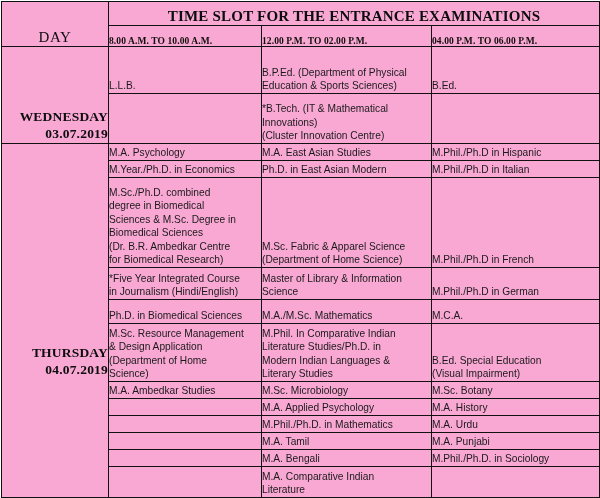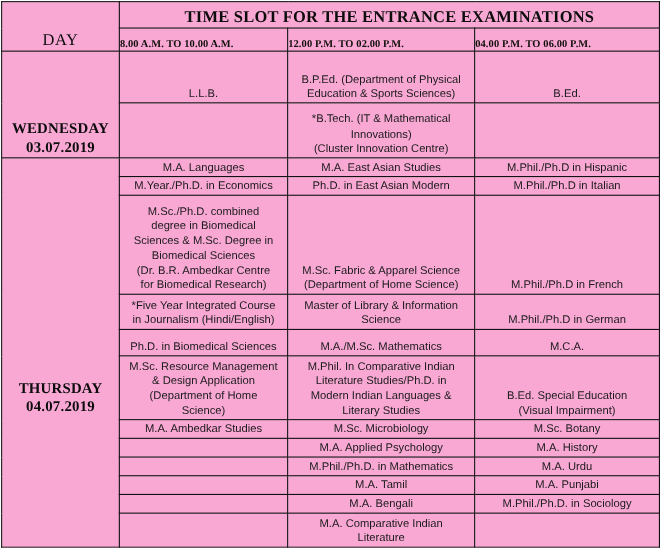--- a/index.html
+++ b/index.html
@@ -60,37 +60,36 @@
     vertical-align: middle;
     font-family: "Liberation Serif", serif;
     font-weight: bold;
     font-size: 9.5px;
     letter-spacing: .1px;
     height: 21px;
     padding: 2px 0 3px 0;
     color: #120f0b;
   }
   .daycell {
-    text-align: center;
+    text-align: right;
     vertical-align: middle;
     font-family: "Liberation Serif", serif;
     font-weight: bold;
     font-size: 13.5px;
     line-height: 1.25;
     letter-spacing: .2px;
     color: #0d0d0d;
   }
   .cell {
     font-size: 10.2px;
     line-height: 1.33;
     padding: 2px 4px 2px 5px;
     vertical-align: bottom;
     white-space: pre-line;
     color: #1a1a1a;
-    text-align: center;
   }
   .cell.empty { padding: 0; }
   .thick-top { border-top-width: 3px; }
   .thick-bot { border-bottom-width: 3px; }
 </style>
 </head>
 <body>
 
 <div class="sheet">
   <table class="tt">
@@ -131,21 +130,21 @@
         <td class="cell"></td>
       </tr>
 
       <tr>
         <td class="daycell thick-top" rowspan="12">
           <div style="position:relative;top:-118px">
             <span>THURSDAY</span><br>
             <span>04.07.2019</span>
           </div>
         </td>
-        <td class="cell thick-top" style="height:17px">M.A. Languages</td>
+        <td class="cell thick-top" style="height:17px">M.A. Psychology</td>
         <td class="cell thick-top">M.A. East Asian Studies</td>
         <td class="cell thick-top">M.Phil./Ph.D in Hispanic</td>
       </tr>
       <tr>
         <td class="cell" style="height:17px">M.Year./Ph.D. in Economics</td>
         <td class="cell">Ph.D. in East Asian Modern</td>
         <td class="cell">M.Phil./Ph.D in Italian</td>
       </tr>
       <tr>
         <td class="cell" style="height:90px">M.Sc./Ph.D. combined

